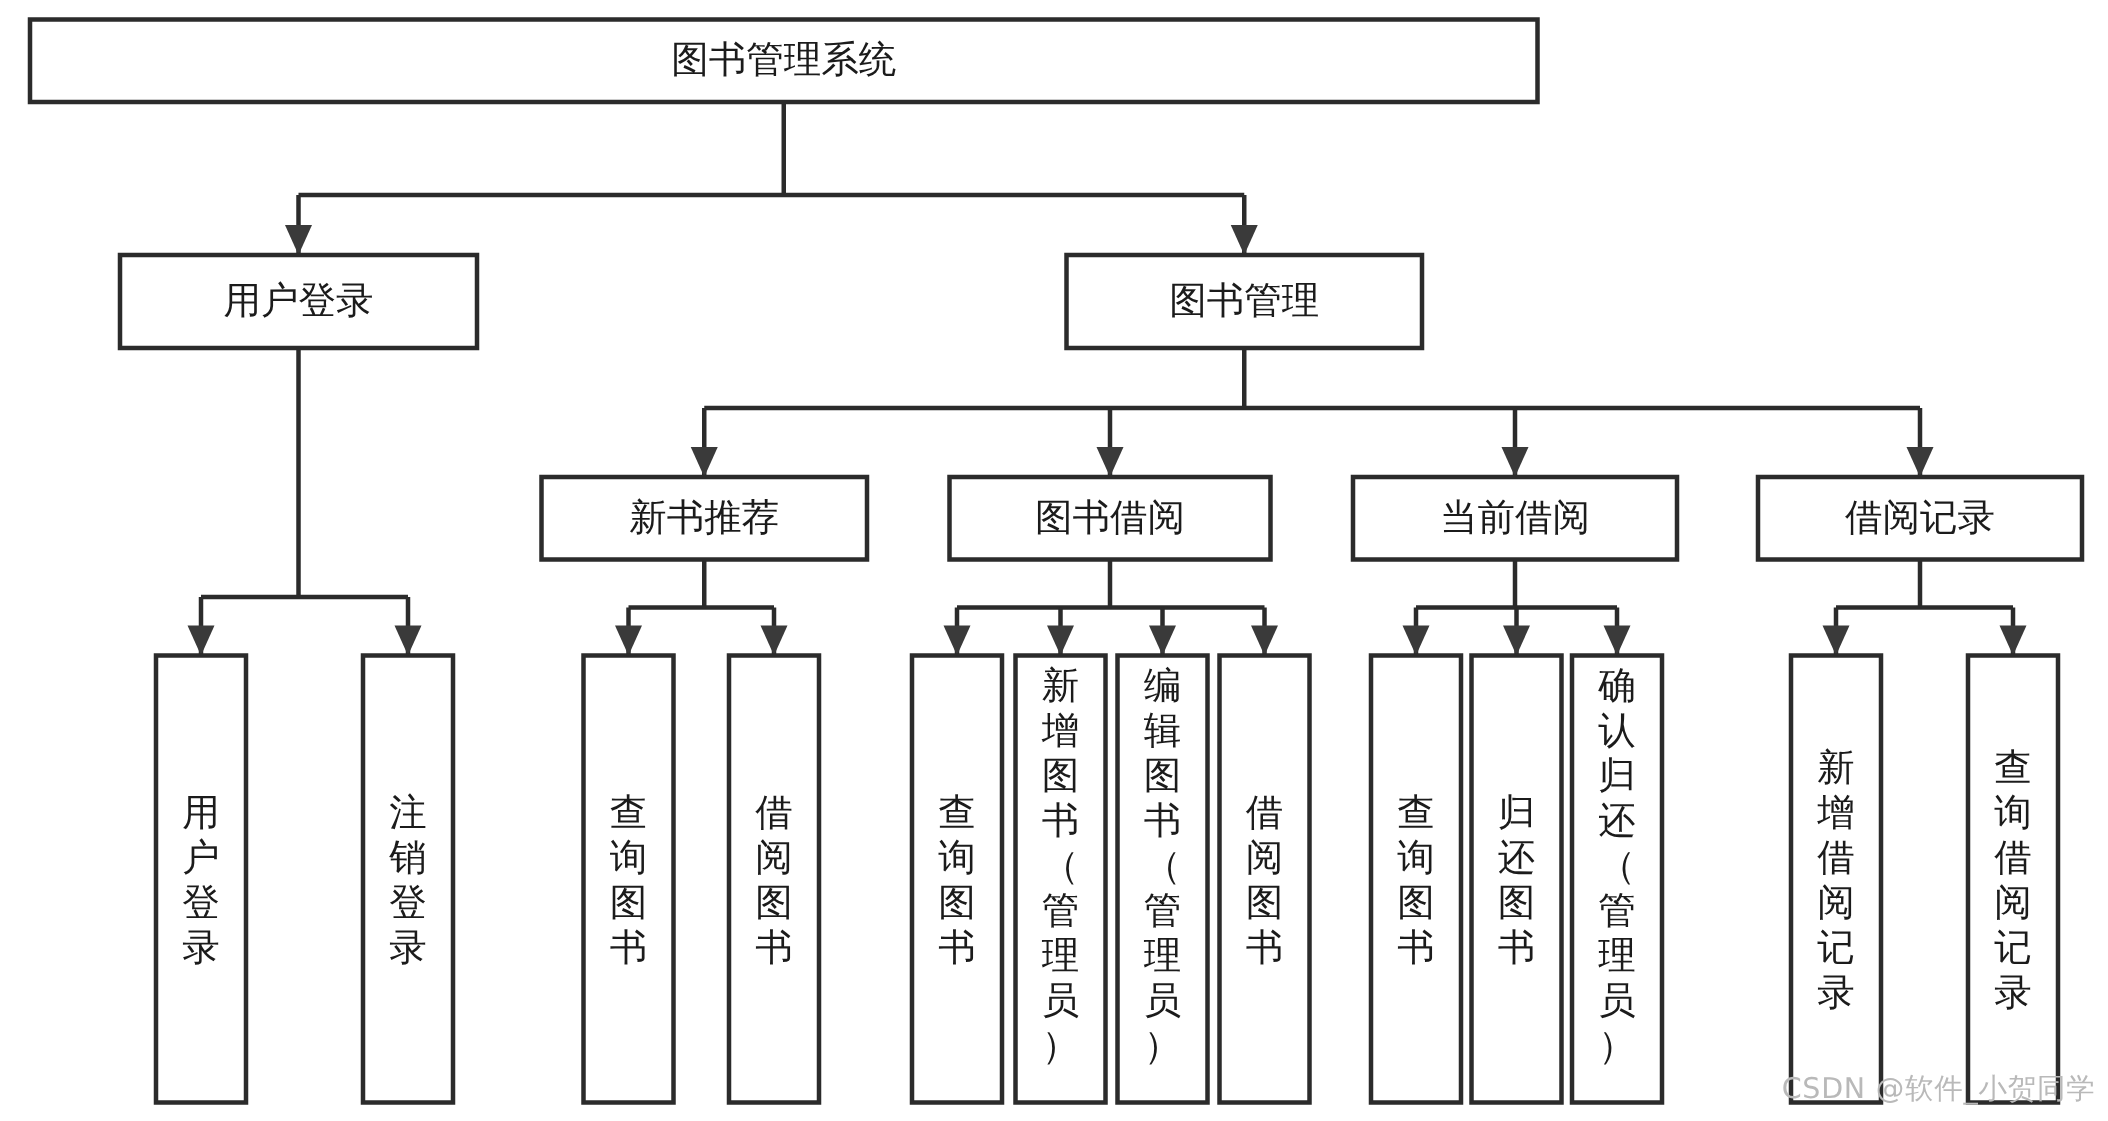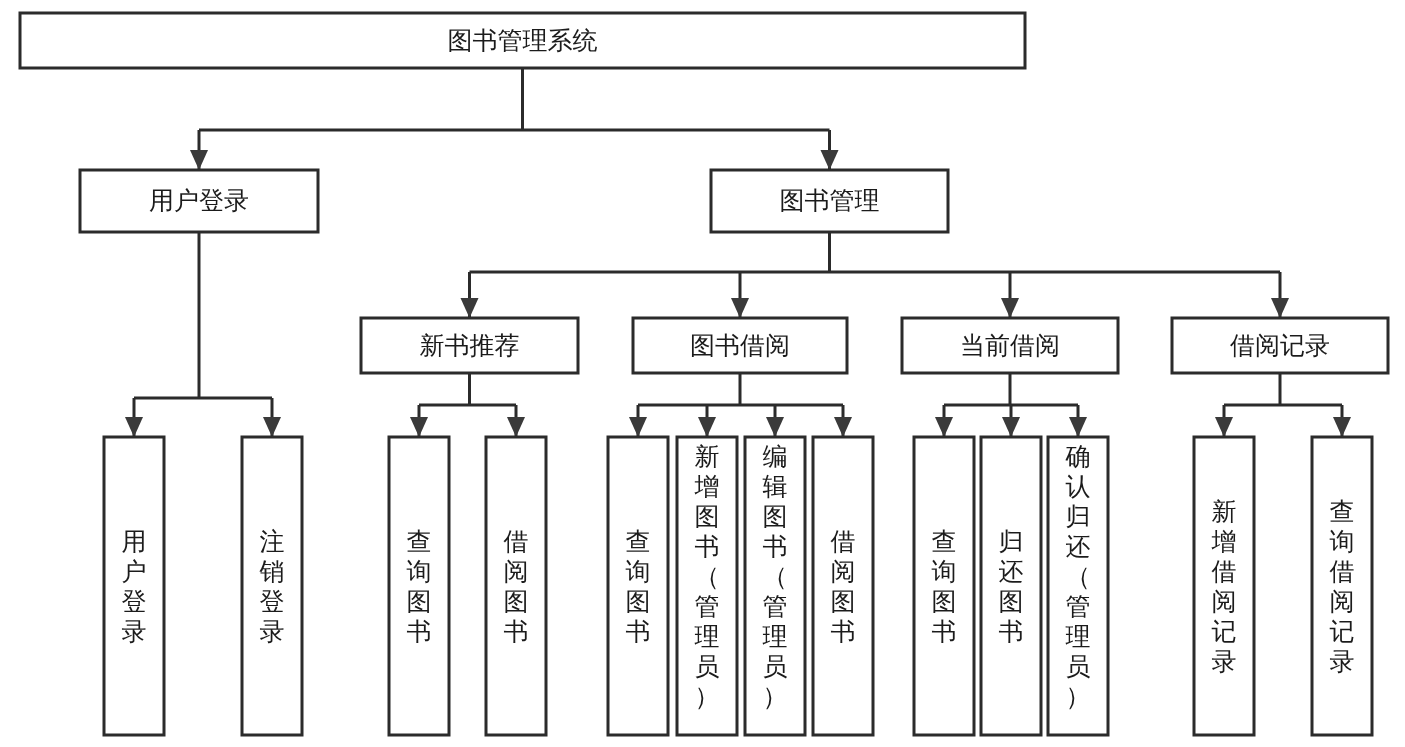--- a/index.html
+++ b/index.html
@@ -207,14 +207,15 @@
           <text x="1224" y="520" class="node-label-v"><tspan x="1224" dy="0">新</tspan><tspan x="1224" dy="30">增</tspan><tspan x="1224" dy="30">借</tspan><tspan x="1224" dy="30">阅</tspan><tspan x="1224" dy="30">记</tspan><tspan x="1224" dy="30">录</tspan></text>
         </g>
         <g>
           <rect x="1312" y="437" width="60" height="298" class="node-rect"></rect>
           <text x="1342" y="520" class="node-label-v"><tspan x="1342" dy="0">查</tspan><tspan x="1342" dy="30">询</tspan><tspan x="1342" dy="30">借</tspan><tspan x="1342" dy="30">阅</tspan><tspan x="1342" dy="30">记</tspan><tspan x="1342" dy="30">录</tspan></text>
         </g>
       </g>
 
   </svg>
 
+  <div class="watermark">CSDN @软件_小贺同学</div>
 
 </div>
 
 </body></html>

